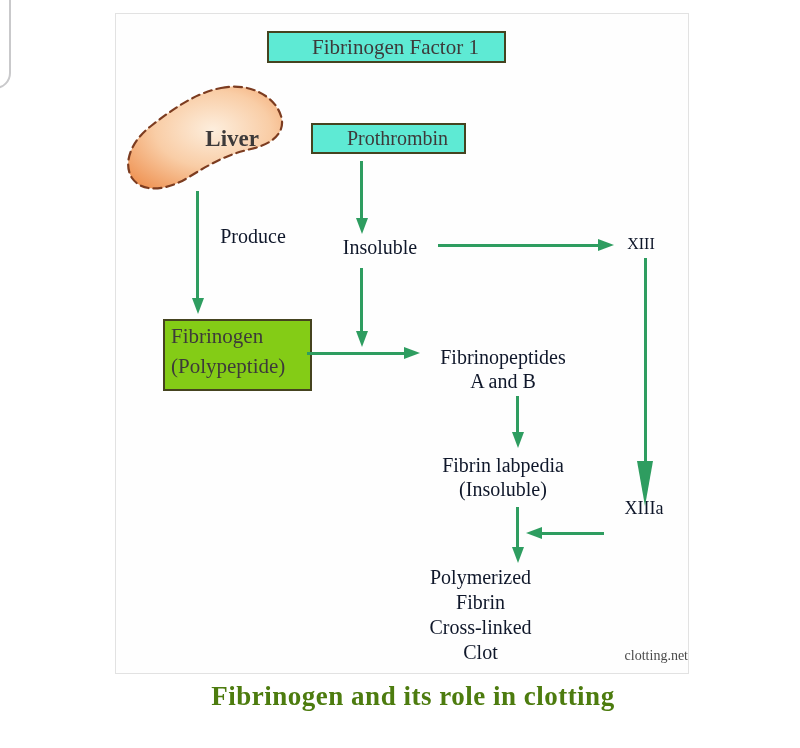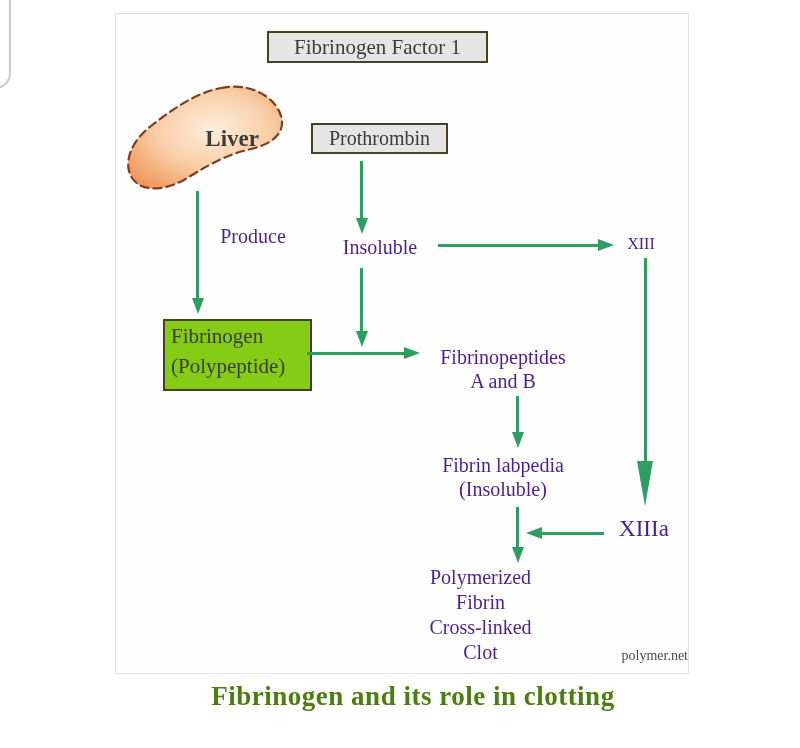--- a/index.html
+++ b/index.html
@@ -10,25 +10,25 @@
   }
   .artifact-corner{
     position:absolute;left:-30px;top:-14px;width:37px;height:99px;
     border:2px solid #c9c9cb;border-radius:0 0 16px 0;background:transparent;
   }
   .diagram{
     position:absolute;left:115px;top:13px;width:572px;height:659px;
     border:1px solid #e2e2e2;background:#fefefe;
   }
   .node-text{
-    position:absolute;color:#4c1d95;font-size:20px;line-height:24px;text-align:center;
+    position:absolute;color:#0f172a;font-size:20px;line-height:24px;text-align:center;
   }
   .yellow-box{
-    position:absolute;background:#e5e5e5;border:2px solid #45431f;
-    color:#3d3a3a;text-align:center;
+    position:absolute;background:#5eead4;border:2px solid #45431f;
+    color:#3d3a3a;text-align:center;padding-left:18px;
   }
   .title-box{left:151px;top:17px;width:217px;height:28px;font-size:21px;line-height:28px;}
   .prothrombin-box{left:195px;top:109px;width:133px;height:27px;font-size:20px;line-height:27px;}
   .fibrinogen-box{
     left:47px;top:305px;width:139px;height:68px;background:#84cc16;
     text-align:left;padding-left:6px;font-size:21px;line-height:30px;
   }
   .liver-wrap{position:absolute;left:5px;top:66px;width:172px;height:130px;}
   .liver-label{
     position:absolute;left:48px;top:46px;width:90px;text-align:right;
@@ -92,30 +92,30 @@
   <div class="node-text" style="left:303px;top:331px;width:168px;">
     <div>Fibrinopeptides</div>
     <div>A and B</div>
   </div>
 
   <div class="node-text" style="left:303px;top:439px;width:168px;">
     <div>Fibrin labpedia</div>
     <div>(Insoluble)</div>
   </div>
 
-  <div class="node-text" style="left:495px;top:503px;width:66px;font-size:23px;">XIIIa</div>
+  <div class="node-text" style="left:495px;top:482px;width:66px;font-size:18px;">XIIIa</div>
 
   <div class="node-text" style="left:292px;top:551px;width:145px;line-height:25px;">
     <div>Polymerized</div>
     <div>Fibrin</div>
     <div>Cross-linked</div>
     <div>Clot</div>
   </div>
 
-  <div class="watermark">polymer.net</div>
+  <div class="watermark">clotting.net</div>
 
   <div class="arrow-line" style="left:80px;top:177px;width:3px;height:108px;"></div>
   <div class="head-down" style="left:76px;top:284px;"></div>
 
   <div class="arrow-line" style="left:244px;top:147px;width:3px;height:58px;"></div>
   <div class="head-down" style="left:240px;top:204px;"></div>
 
   <div class="arrow-line" style="left:322px;top:230px;width:161px;height:3px;"></div>
   <div class="head-right" style="left:482px;top:225px;"></div>
 

